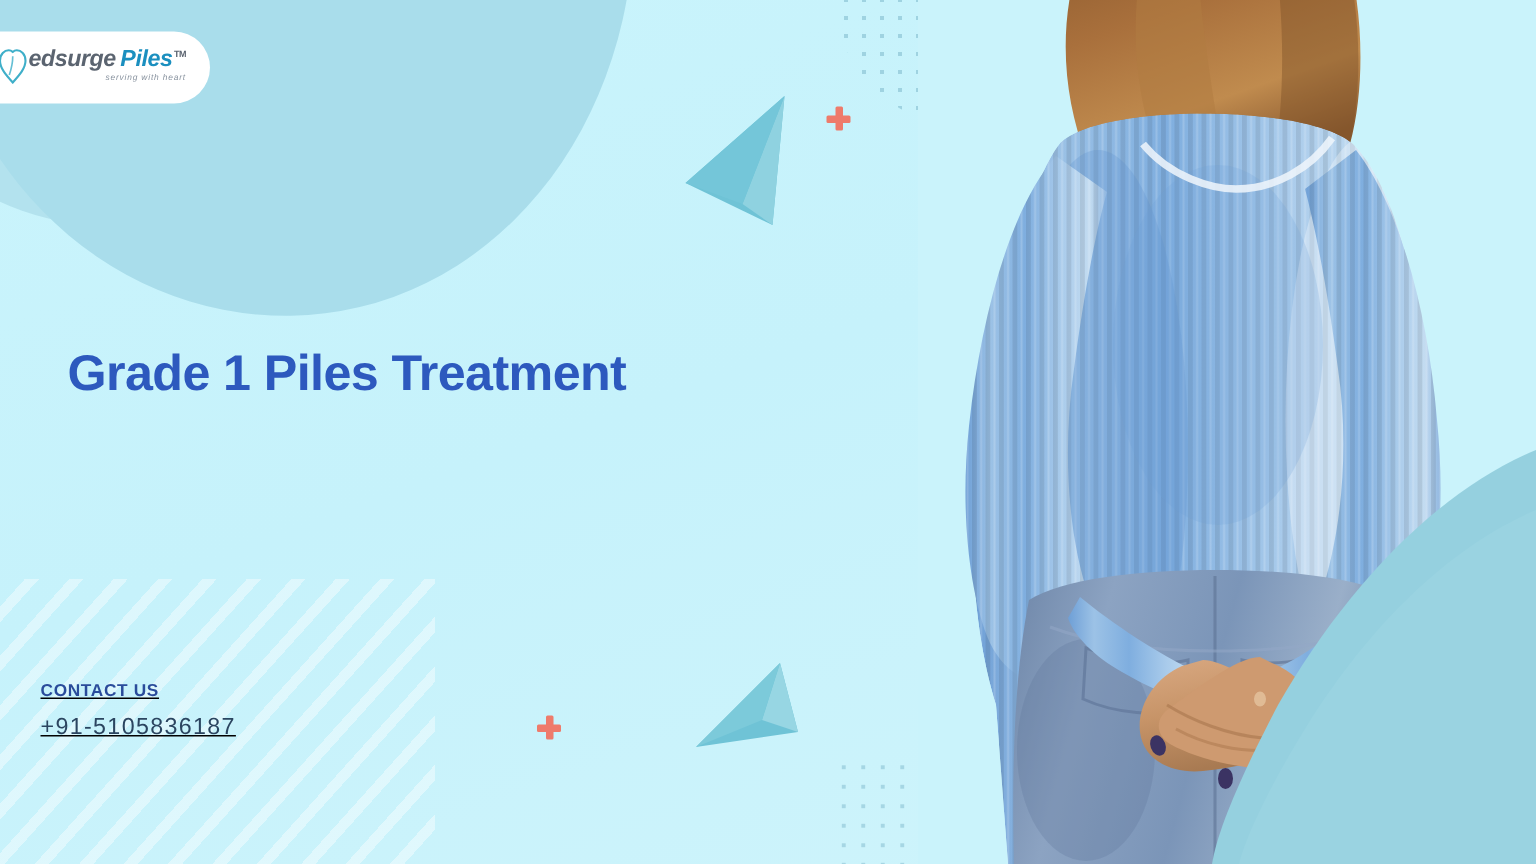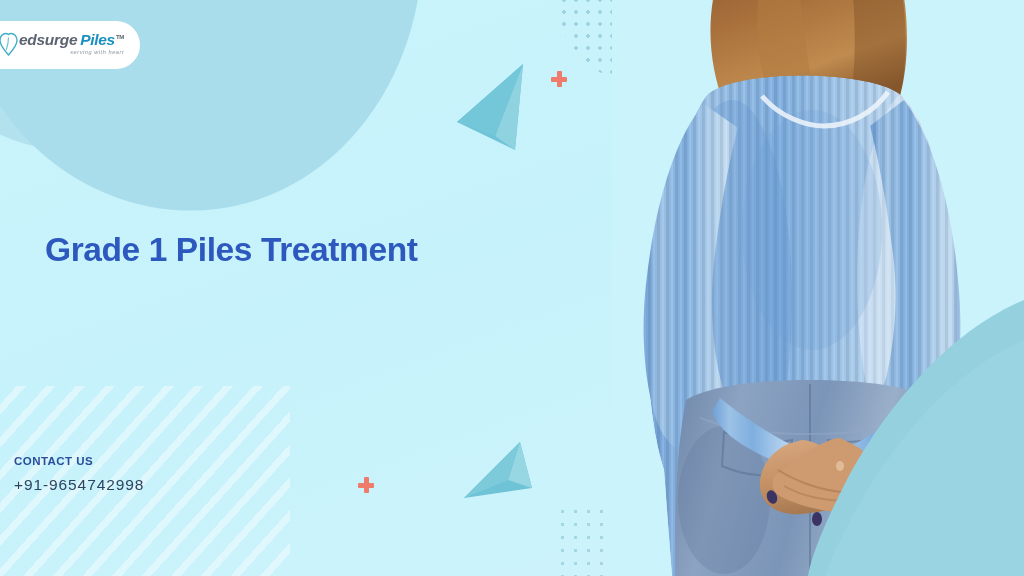--- a/index.html
+++ b/index.html
@@ -203,22 +203,23 @@
     font-weight: 700;
     letter-spacing: -0.4px;
     line-height: 1;
     white-space: nowrap;
   }
   .headline .line-1 { margin-bottom: 23px; }
 
   
   .contact {
     position: absolute;
-    left: 14px;
+    left: 27px;
     top: 455px;
+    text-decoration: underline;
   }
   .contact-label {
     color: #2A4C9B;
     font-size: 11.5px;
     font-weight: 700;
     letter-spacing: .45px;
     margin-bottom: 7px;
   }
   .contact-line {
     color: #2B4560;
@@ -406,16 +407,16 @@
       </div>
     </div>
   </div>
 
   <div class="headline">
     <div class="line line-1">Grade 1 Piles Treatment</div>
   </div>
 
   <div class="contact">
     <div class="contact-label">CONTACT US</div>
-    <div class="contact-line">+91-9654742998</div>
+    <div class="contact-line">+91-5105836187</div>
   </div>
 
 </div>
 
 </body></html>

